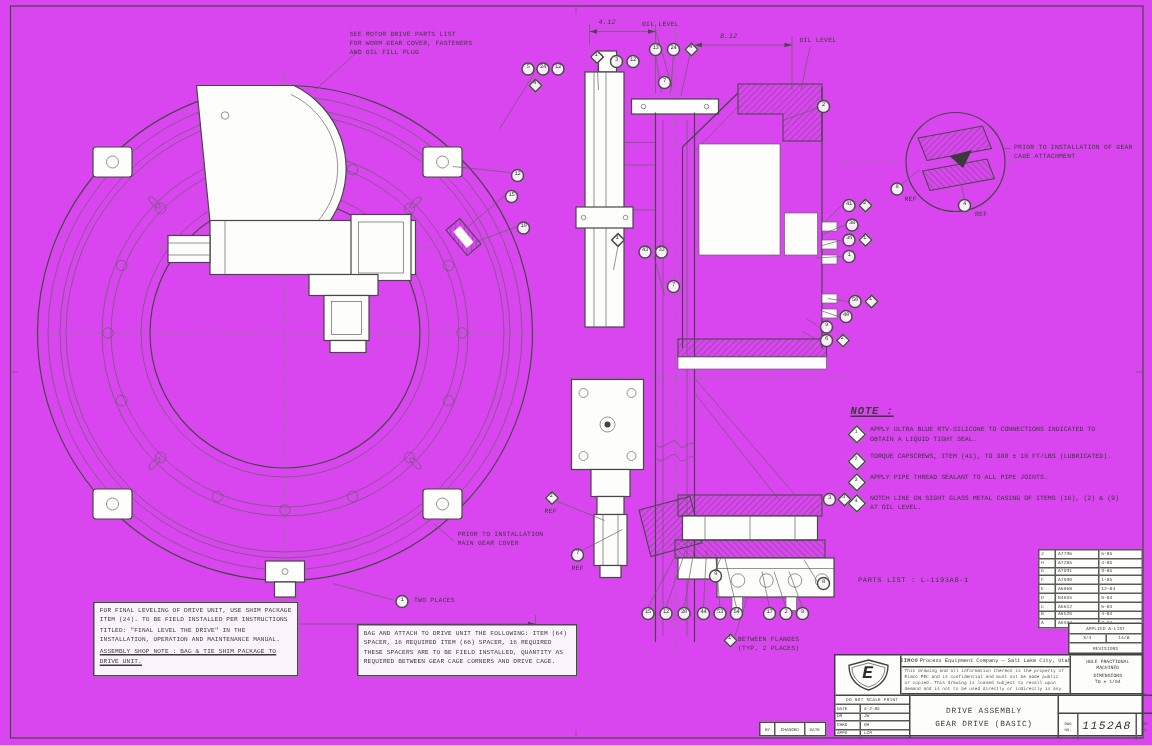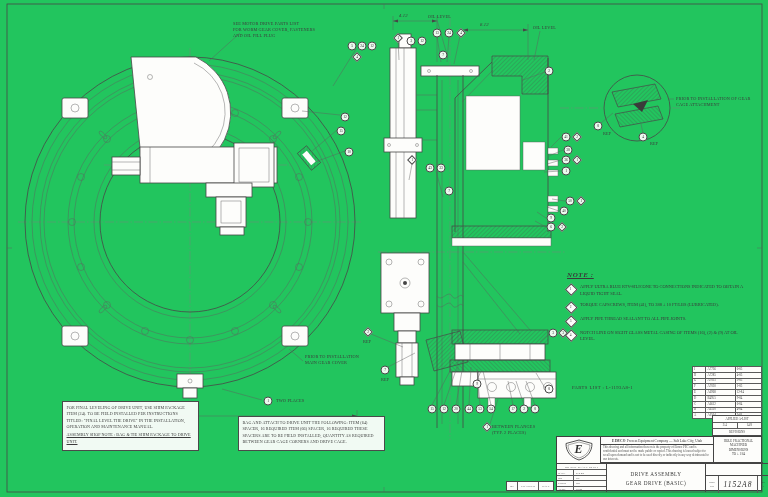--- a/index.html
+++ b/index.html
@@ -1,17 +1,17 @@
 <!DOCTYPE html>
 <html><head>
 <meta charset="utf-8">
 <style>
   html,body{margin:0;padding:0;background:#fff}
-  #sheet{position:relative;width:768px;height:497px;background:#22c55e;overflow:hidden;
-         font-family:Liberation Serif, serif;color:#3a3a3a}
+  #sheet{position:relative;width:768px;height:497px;background:#d946ef;overflow:hidden;
+         font-family:Liberation Mono, monospace;color:#3a3a3a}
   #linework{position:absolute;left:0;top:0}
   .anno{position:absolute;font-size:4.3px;line-height:1.45;letter-spacing:.15px;
         white-space:pre-line;color:#3c3c3c}
   .anno.dim{font-size:4.6px;font-style:italic}
   .callout{position:absolute;box-sizing:border-box;width:9px;height:9px;border:.7px solid #4a4a4a;
            border-radius:50%;background:rgba(253,253,251,.92);display:flex;align-items:center;
            justify-content:center;transform:translate(-50%,-50%)}
   .callout span{font-size:3.7px;color:#333;letter-spacing:-.2px;line-height:1}
   .callout.diamond{width:7px;height:7px;border-radius:0;transform:translate(-50%,-50%) rotate(45deg)}
   .callout.diamond span{transform:rotate(-45deg)}

